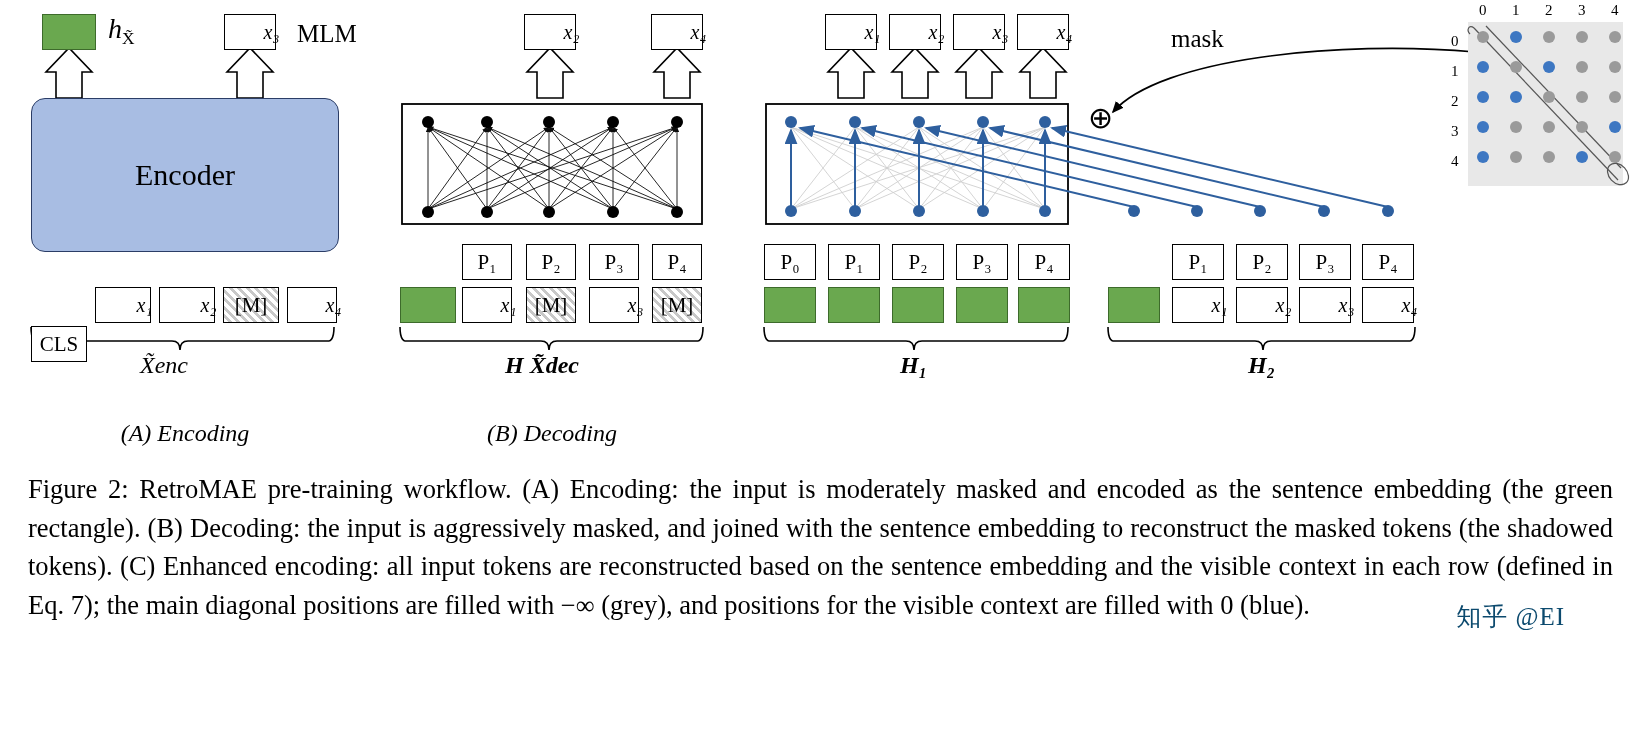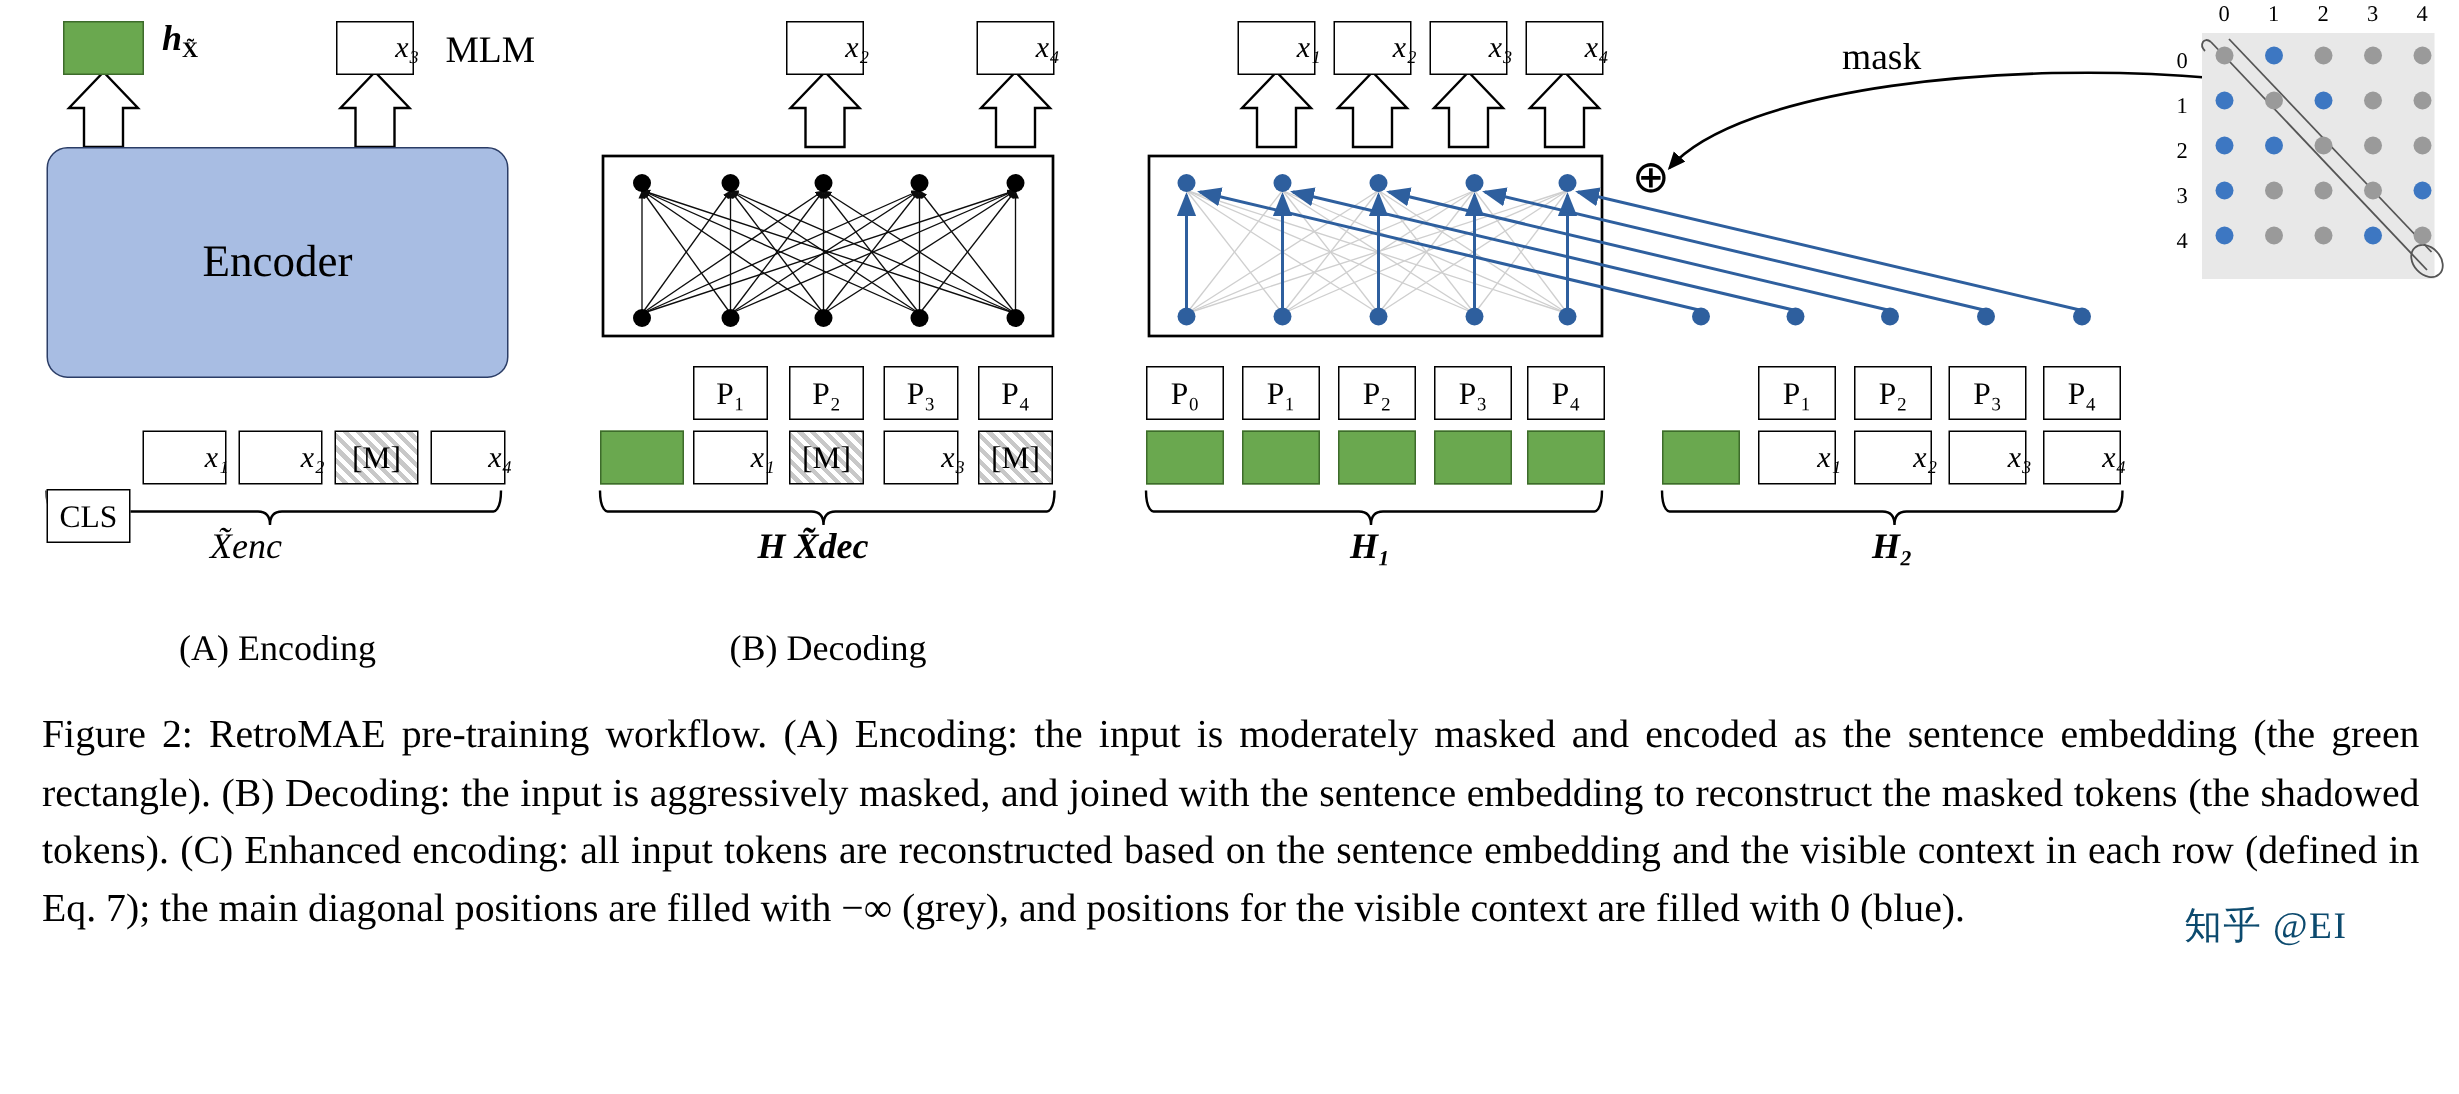--- a/index.html
+++ b/index.html
@@ -21,21 +21,21 @@
   .sub{font-size:0.62em;vertical-align:-0.35em;font-style:normal;}
   .encoder{
     position:absolute;background:#a8bde3;border:1.6px solid #2b3d66;
     display:flex;align-items:center;justify-content:center;font-size:30px;
   }
   .label{position:absolute;font-size:25px;}
   .caption{
     position:absolute;left:28px;top:470px;width:1585px;
     font-size:26.5px;line-height:1.46;text-align:justify;
   }
-  .sublabel{position:absolute;font-size:24px;text-align:center;}
+  .sublabel{position:absolute;font-size:24px;text-align:center;font-style:italic;}
   .watermark{
     position:absolute;right:74px;top:600px;font-size:25px;color:#0c4a6e;
     font-family:Liberation Serif, serif;letter-spacing:1px;text-align:right;
   }
   .matrix{position:absolute;background:#e8e8e8;}
   .dot{position:absolute;border-radius:50%;}
   .mnum{position:absolute;font-size:15px;font-family:"Liberation Serif",serif;}
   svg{position:absolute;left:0;top:0;overflow:visible;}
 </style>
 </head>
@@ -182,21 +182,21 @@
     <path d="M764,327 C764,341 769,341 769,341 L906,341 C914,341 914,348 914,350 C914,348 914,341 922,341 L1063,341 C1063,341 1068,341 1068,327" fill="none" stroke="#000" stroke-width="1.6"></path>
     <path d="M1108,327 C1108,341 1113,341 1113,341 L1255,341 C1263,341 1263,348 1263,350 C1263,348 1263,341 1271,341 L1410,341 C1410,341 1415,341 1415,327" fill="none" stroke="#000" stroke-width="1.6"></path>
   </svg>
 
   <div class="encoder" style="left:31px;top:98px;width:306px;height:152px;border-radius:14px;">
     <span>Encoder</span>
   </div>
 
   <div class="box green" style="left:42px;top:14px;width:54px;height:36px;"></div>
 
-  <div class="label" style="left:108px;top:13px;font-size:24px;font-weight:700;font-style:italic;">
+  <div class="label" style="left:108px;top:13px;font-size:28px;font-weight:400;font-style:italic;">
     <span>h</span><span class="sub">X̃</span>
   </div>
 
   <div class="box small ital" style="left:224px;top:14px;width:52px;height:36px;">x₃</div>
 
   <div class="label" style="left:297px;top:20px;">MLM</div>
 
   <div class="box tiny" style="left:31px;top:287px;width:56px;height:36px;margin-top:39px;">CLS</div>
   <div class="box small ital" style="left:95px;top:287px;width:56px;height:36px;">x₁</div>
   <div class="box small ital" style="left:159px;top:287px;width:56px;height:36px;">x₂</div>
@@ -220,21 +220,21 @@
   <div class="box tiny hatch" style="left:652px;top:287px;width:50px;height:36px;">[M]</div>
 
   <div class="label" style="left:505px;top:352px;font-size:24px;font-weight:700;font-style:italic;">H X̃dec</div>
 
   <div class="box small ital" style="left:825px;top:14px;width:52px;height:36px;">x₁</div>
   <div class="box small ital" style="left:889px;top:14px;width:52px;height:36px;">x₂</div>
   <div class="box small ital" style="left:953px;top:14px;width:52px;height:36px;">x₃</div>
   <div class="box small ital" style="left:1017px;top:14px;width:52px;height:36px;">x₄</div>
 
   <div class="label" style="left:1088px;top:100px;font-size:30px;">⊕</div>
-  <div class="label" style="left:1228px;top:25px;">mask</div>
+  <div class="label" style="left:1171px;top:25px;">mask</div>
 
   <div class="box tiny" style="left:764px;top:244px;width:52px;height:36px;">P₀</div>
   <div class="box tiny" style="left:828px;top:244px;width:52px;height:36px;">P₁</div>
   <div class="box tiny" style="left:892px;top:244px;width:52px;height:36px;">P₂</div>
   <div class="box tiny" style="left:956px;top:244px;width:52px;height:36px;">P₃</div>
   <div class="box tiny" style="left:1018px;top:244px;width:52px;height:36px;">P₄</div>
 
   <div class="box green" style="left:764px;top:287px;width:52px;height:36px;"></div>
   <div class="box green" style="left:828px;top:287px;width:52px;height:36px;"></div>
   <div class="box green" style="left:892px;top:287px;width:52px;height:36px;"></div>

